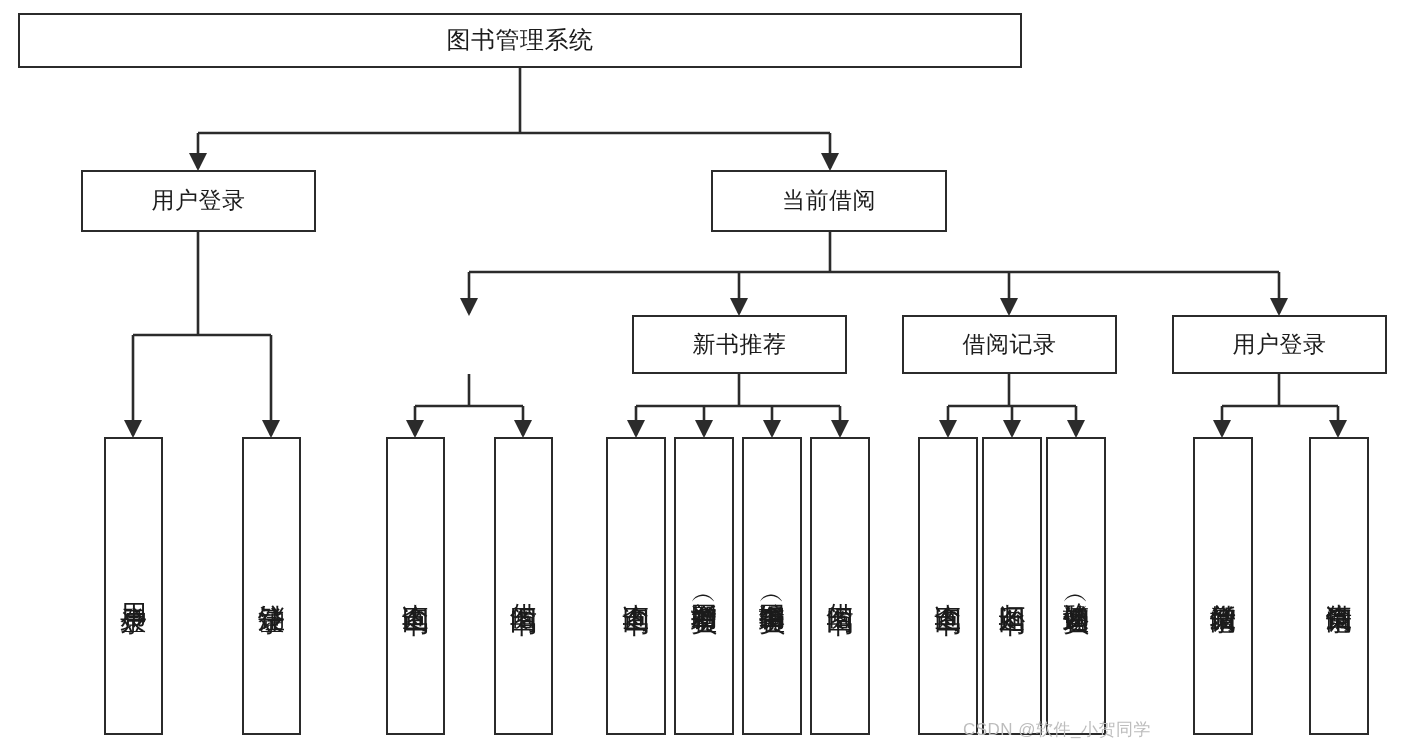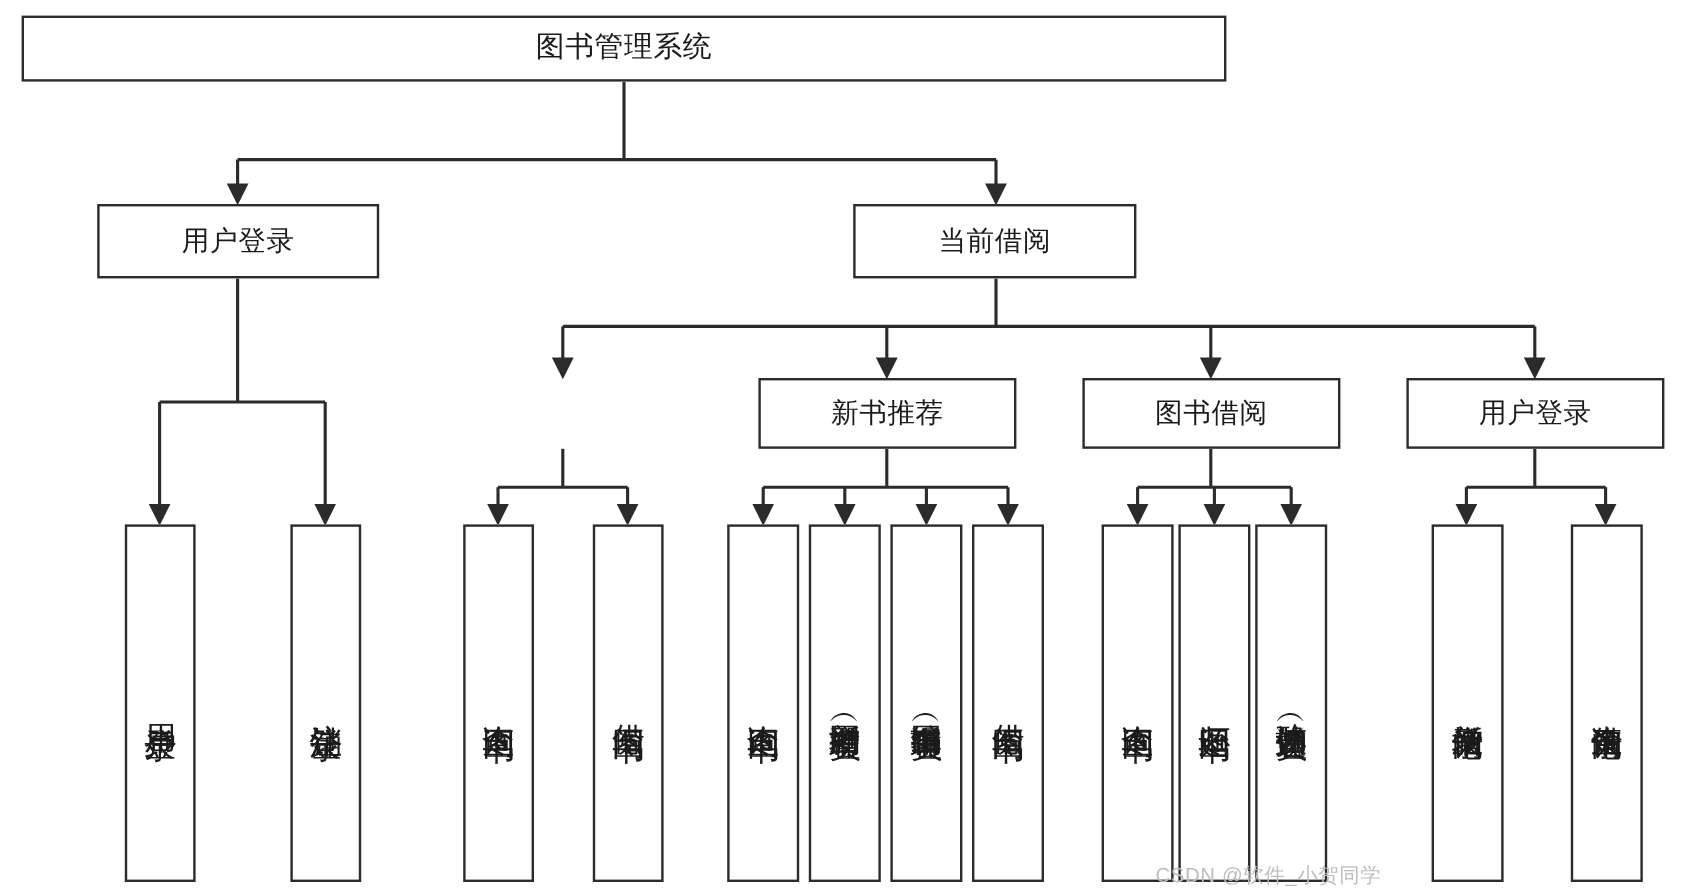--- a/index.html
+++ b/index.html
@@ -143,21 +143,21 @@
     <span class="node-label">用户登录</span>
   </div>
   <div class="node horizontal" style="left:711px; top:170px; width:236px; height:62px;">
     <span class="node-label">当前借阅</span>
   </div>
 
   <div class="node horizontal" style="left:632px; top:315px; width:215px; height:59px;">
     <span class="node-label">新书推荐</span>
   </div>
   <div class="node horizontal" style="left:902px; top:315px; width:215px; height:59px;">
-    <span class="node-label">图书借阅</span>
+    <span class="node-label">借阅记录</span>
   </div>
   <div class="node horizontal" style="left:1172px; top:315px; width:215px; height:59px;">
     <span class="node-label">用户登录</span>
   </div>
 
   <div class="node vertical" style="left:104px; top:437px; width:59px; height:298px;">
     <span class="node-label">用户登录</span>
   </div>
   <div class="node vertical" style="left:242px; top:437px; width:59px; height:298px;">
     <span class="node-label">注销登录</span>

